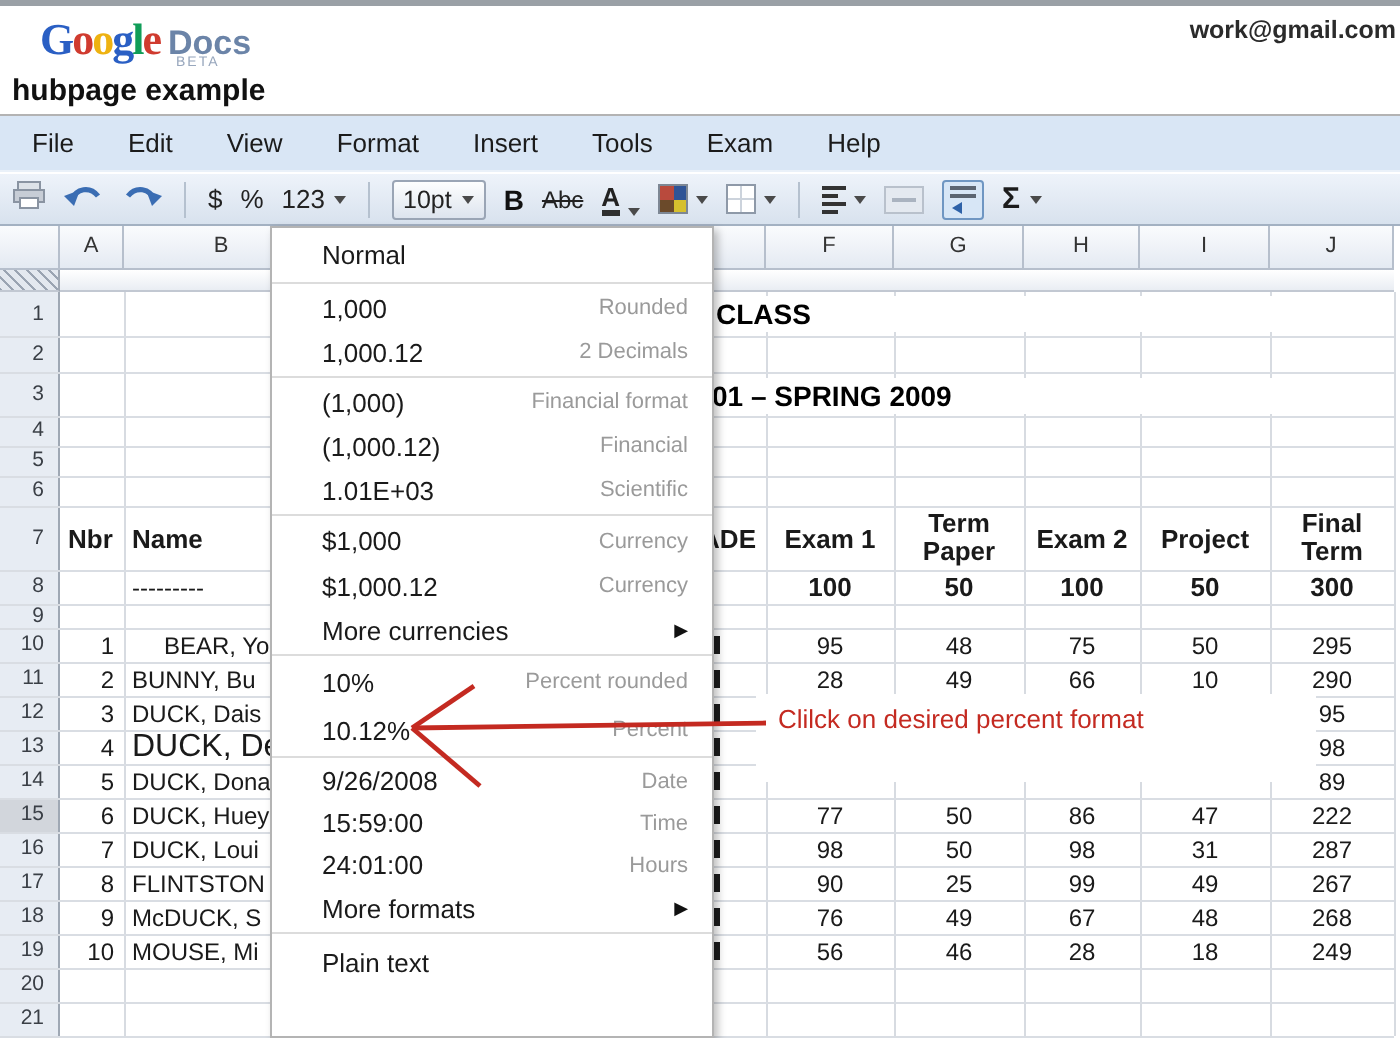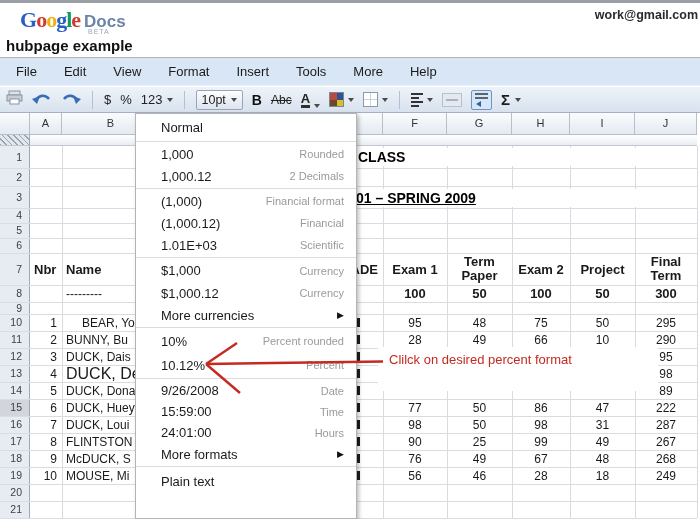--- a/index.html
+++ b/index.html
@@ -95,21 +95,21 @@
   <div id="doctitle">hubpage example</div>
   <div id="titleline"></div>
 
   <div id="menubar">
       <span class="mitem">File</span>
       <span class="mitem">Edit</span>
       <span class="mitem">View</span>
       <span class="mitem">Format</span>
       <span class="mitem">Insert</span>
       <span class="mitem">Tools</span>
-      <span class="mitem">More</span>
+      <span class="mitem">Exam</span>
       <span class="mitem">Help</span>
     </div>
 
   <div id="toolbar">
     <span>
       <svg width="17" height="15">
           <rect x="3" y="1" width="11" height="4" fill="#dde2e8" stroke="#8a94a2"></rect>
           <rect x="1" y="5" width="15" height="6" fill="#c7cdd6" stroke="#8a94a2"></rect>
           <rect x="4" y="9" width="9" height="5" fill="#fff" stroke="#8a94a2"></rect>
         </svg>
@@ -324,21 +324,21 @@
       <div class="abs" style="left: 357px; top: 341px; width: 3px; height: 9px; background: rgb(29, 29, 29);"></div>
       <div class="abs cell" style="left: 30px; top: 354px; width: 32px; height: 17px; font-size: 12px; justify-content: flex-end; padding-right: 5px;">10</div>
       <div class="abs cell" style="left: 62px; top: 354px; width: 98px; height: 17px; font-size: 12px; justify-content: flex-start; padding-left: 4px;">MOUSE, Mi</div>
       <div class="abs cell" style="left: 383px; top: 354px; width: 64px; height: 17px; font-size: 12px; justify-content: center;">56</div>
       <div class="abs cell" style="left: 447px; top: 354px; width: 65px; height: 17px; font-size: 12px; justify-content: center;">46</div>
       <div class="abs cell" style="left: 512px; top: 354px; width: 58px; height: 17px; font-size: 12px; justify-content: center;">28</div>
       <div class="abs cell" style="left: 570px; top: 354px; width: 65px; height: 17px; font-size: 12px; justify-content: center;">18</div>
       <div class="abs cell" style="left: 635px; top: 354px; width: 62px; height: 17px; font-size: 12px; justify-content: center;">249</div>
       <div class="abs" style="left: 357px; top: 358px; width: 3px; height: 9px; background: rgb(29, 29, 29);"></div>
       <div class="abs titlecell" style="left: 358px; top: 35px; width: 337px; height: 18px;">CLASS</div>
-      <div class="abs titlecell" style="left: 356px; top: 76px; width: 339px; height: 18px; text-decoration: underline;">01 – SPRING 2009</div>
+      <div class="abs titlecell" style="left: 356px; top: 76px; width: 339px; height: 18px;">01 – SPRING 2009</div>
     </div>
 
   <div id="callout-box"></div>
   <div id="annotation-text" style="color: rgb(196, 42, 33);">Clilck on desired percent format</div>
   <svg id="arrow-svg" width="700" height="519">
     <line x1="383" y1="361.5" x2="206" y2="364" stroke="#c42a21" stroke-width="2.4"></line>
     <line x1="206" y1="364" x2="237" y2="343" stroke="#c42a21" stroke-width="2.4"></line>
     <line x1="206" y1="364" x2="240" y2="393" stroke="#c42a21" stroke-width="2.4"></line>
   </svg>
 

